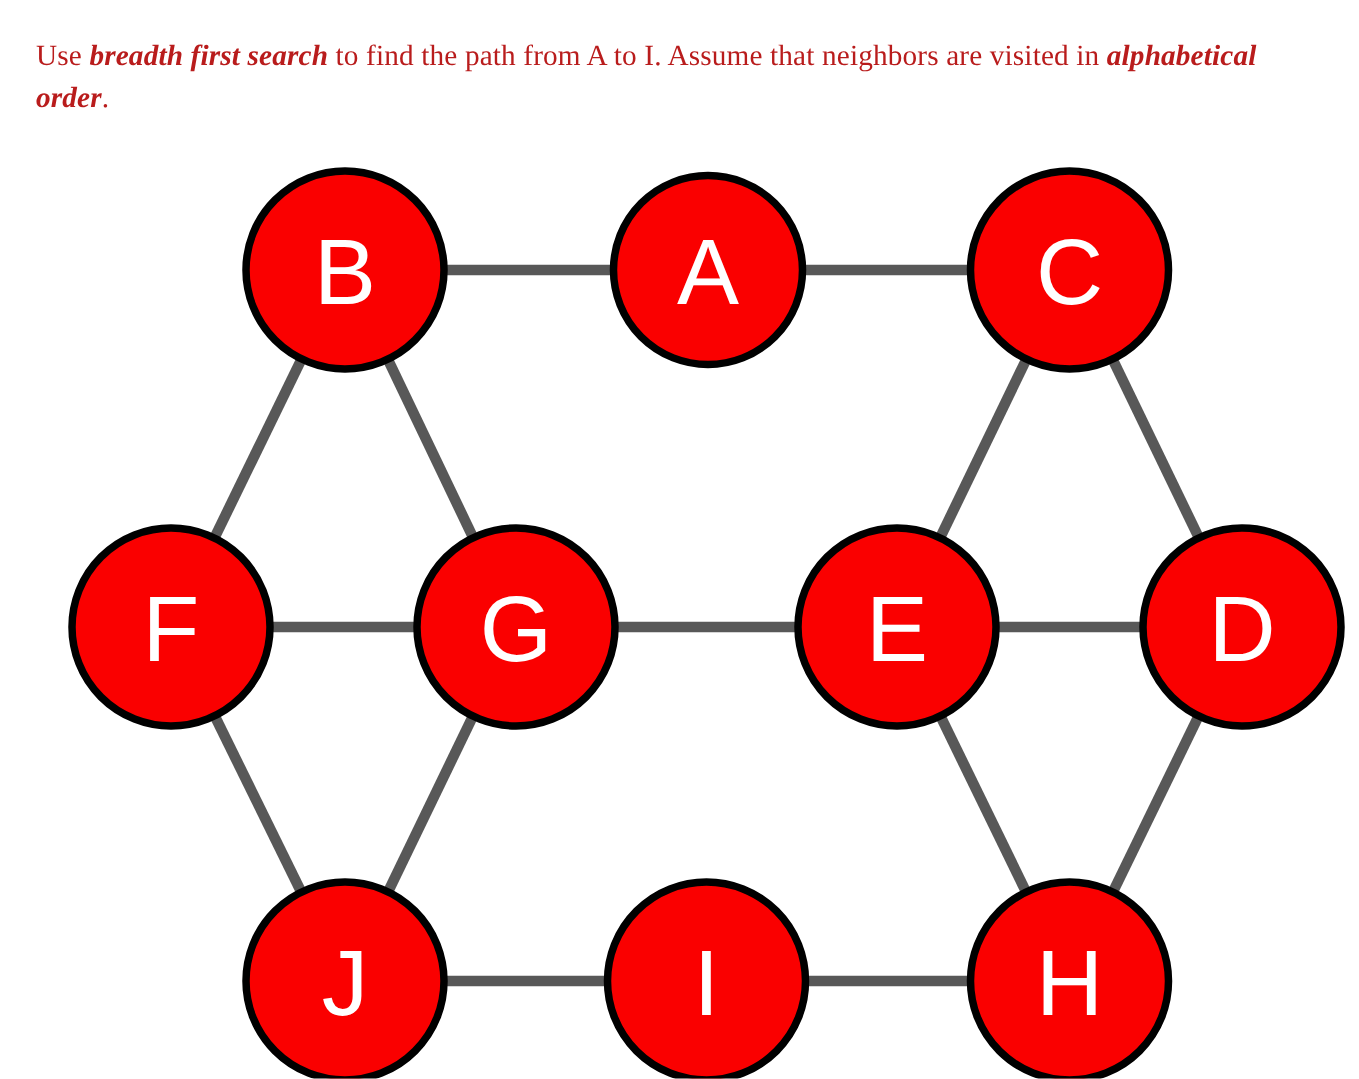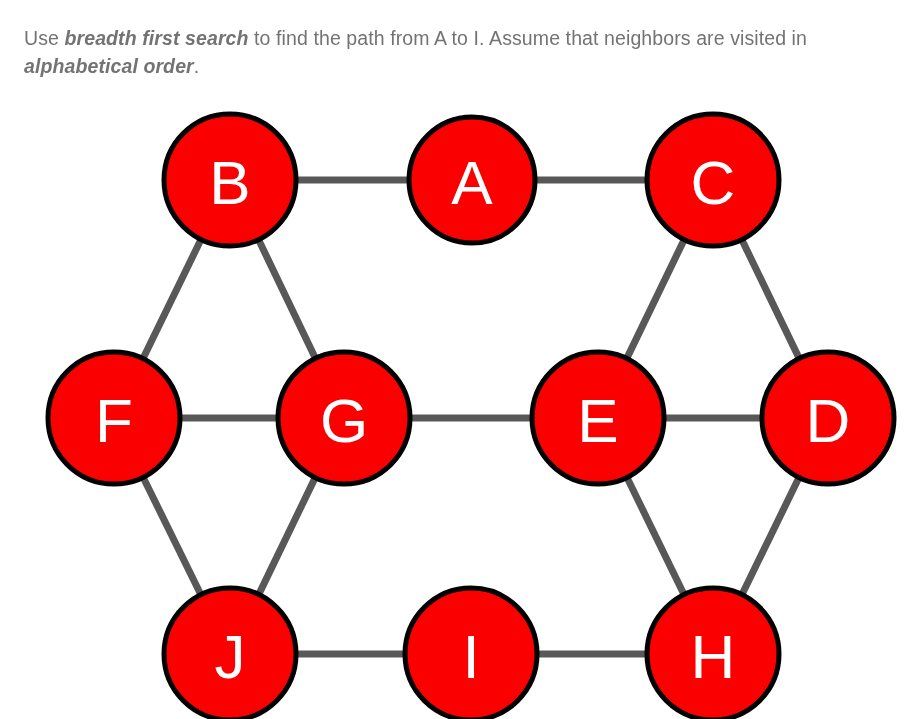--- a/index.html
+++ b/index.html
@@ -17,24 +17,24 @@
     position: relative;
     width: 906px;
     height: 719px;
     background: #ffffff;
   }
   #prompt {
     position: absolute;
     left: 24px;
     top: 4px;
     width: 860px;
-    font-family: Liberation Sans, sans-serif;
+    font-family: Liberation Serif, serif;
     font-size: 19.5px;
     line-height: 28px;
-    color: #737373;
+    color: #b91c1c;
     letter-spacing: 0.1px;
   }
   #prompt .em {
     font-weight: bold;
     font-style: italic;
   }
   #graph {
     position: absolute;
     left: 0;
     top: 0;

